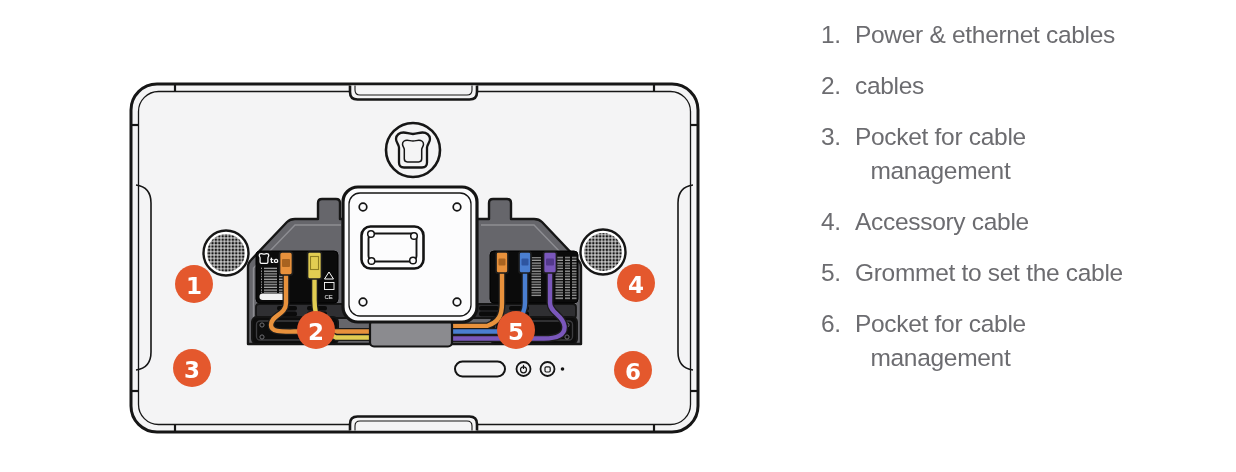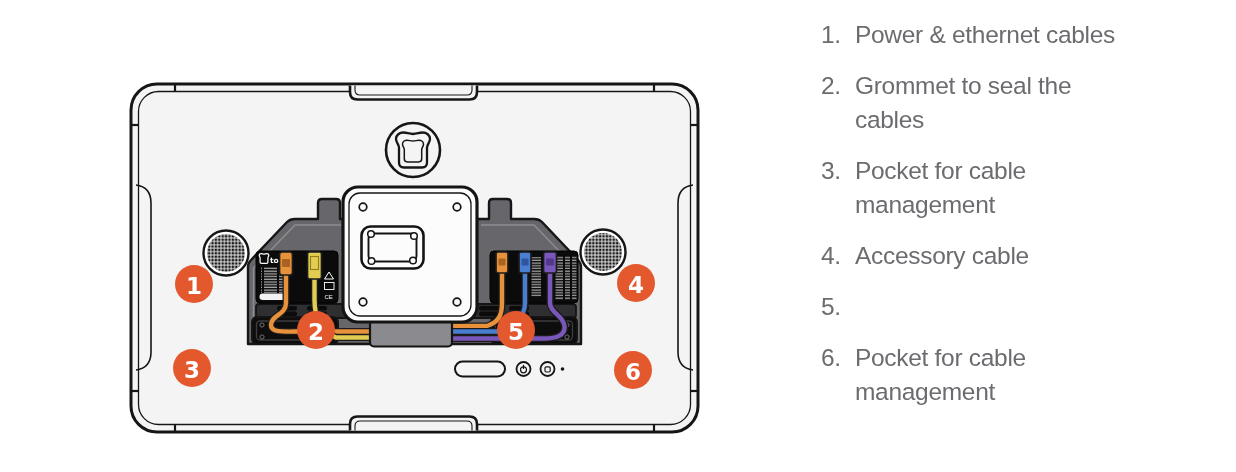--- a/index.html
+++ b/index.html
@@ -8,21 +8,21 @@
     font-family:"Liberation Sans",sans-serif;
   }
   .stage{position:absolute;inset:0;}
   .device-svg{position:absolute;left:110px;top:70px;width:620px;height:372px;}
   .legend{position:absolute;left:821px;top:18px;width:360px;}
   .legend-item{
     display:flex;margin-bottom:17px;color:#6C6C70;
     font-size:24.5px;line-height:34px;letter-spacing:-0.3px;
   }
   .legend-num{width:34px;flex:none;}
-  .legend-line{white-space:nowrap;}
+  .legend-line{white-space:nowrap;text-align:center;}
   .badge-num{
     font-family:"DejaVu Sans","Liberation Sans",sans-serif;
     font-weight:bold;font-size:23px;fill:#ffffff;
   }
   .brand-text{font-family:"DejaVu Sans","Liberation Sans",sans-serif;font-weight:bold;}
 </style>
 </head>
 <body>
 
 <div class="stage">
@@ -238,40 +238,43 @@
     <div class="legend-item">
       <div class="legend-num">1.</div>
       <div class="legend-text">
         <div class="legend-line">Power &amp; ethernet cables</div>
         <div class="legend-line"></div>
       </div>
     </div>
     <div class="legend-item">
       <div class="legend-num">2.</div>
       <div class="legend-text">
-        <div class="legend-line">Grommet to seal the</div>
         <div class="legend-line">cables</div>
       </div>
     </div>
     <div class="legend-item">
       <div class="legend-num">3.</div>
       <div class="legend-text">
         <div class="legend-line">Pocket for cable</div>
         <div class="legend-line">management</div>
       </div>
     </div>
     <div class="legend-item">
       <div class="legend-num">4.</div>
       <div class="legend-text">
         <div class="legend-line">Accessory cable</div>
         <div class="legend-line"></div>
       </div>
     </div>
     <div class="legend-item">
       <div class="legend-num">5.</div>
+      <div class="legend-text">
+        <div class="legend-line">Grommet to set the cable</div>
+        <div class="legend-line"></div>
+      </div>
     </div>
     <div class="legend-item">
       <div class="legend-num">6.</div>
       <div class="legend-text">
         <div class="legend-line">Pocket for cable</div>
         <div class="legend-line">management</div>
       </div>
     </div>
   </div>
 

